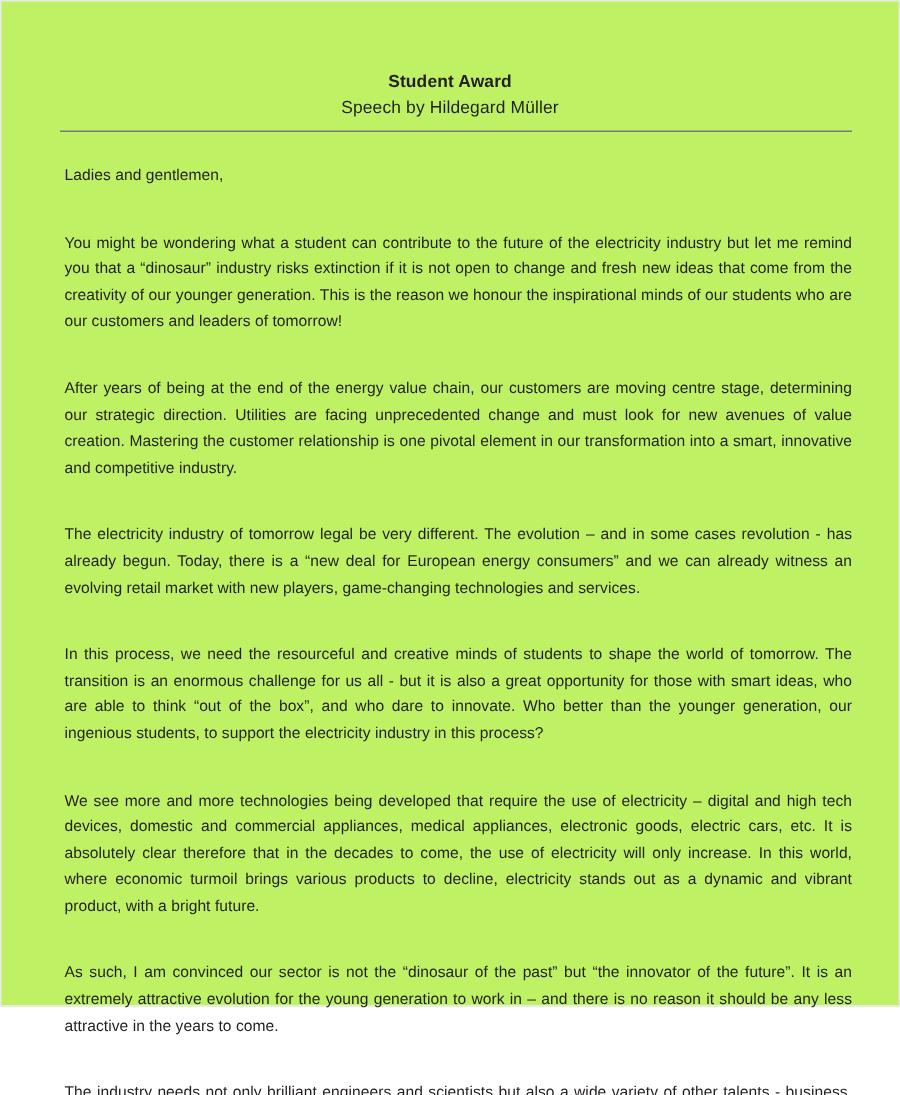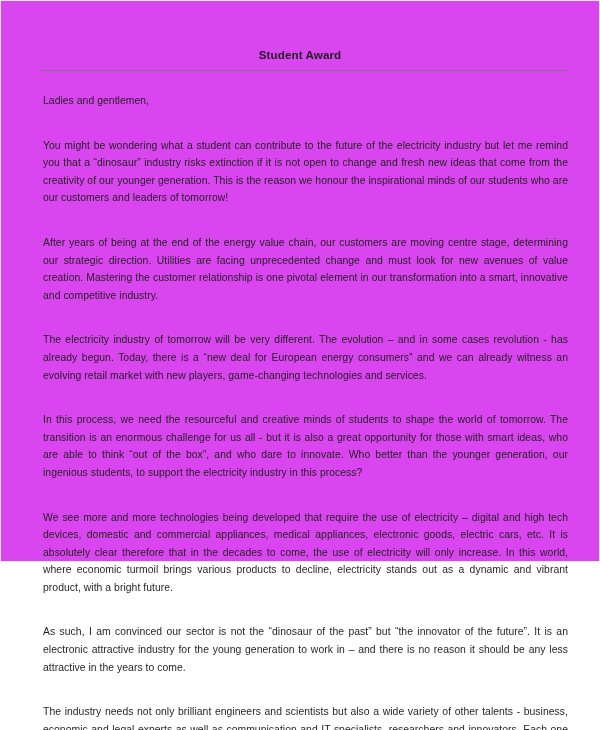--- a/index.html
+++ b/index.html
@@ -12,22 +12,22 @@
     height: 730px;
     font-family: "Liberation Sans", sans-serif;
     color: #231f20;
     overflow: hidden;
   }
 
   .page {
     position: relative;
     box-sizing: border-box;
     width: 600px;
-    height: 562px;
-    background: #d946ef;
+    height: 671px;
+    background: #bef264;
     border: 1px solid #e9e9e9;
     padding: 0;
   }
 
   .doc-header {
     padding-top: 46px;
     text-align: center;
   }
 
   .doc-title {
@@ -79,28 +79,29 @@
     margin-top: 27px;
   }
 </style>
 </head>
 <body>
 
 <div class="page">
 
   <div class="doc-header">
     <div class="doc-title">Student Award</div>
+    <div class="doc-subtitle">Speech by Hildegard Müller</div>
   </div>
 
   <div class="header-rule"></div>
 
   <div class="doc-body">
     <p class="para para-salutation">Ladies and gentlemen,</p>
     <p class="para para-spaced">You might be wondering what a student can contribute to the future of the electricity industry but let me remind you that a “dinosaur” industry risks extinction if it is not open to change and fresh new ideas that come from the creativity of our younger generation. This is the reason we honour the inspirational minds of our students who are our customers and leaders of tomorrow!</p>
     <p class="para para-spaced">After years of being at the end of the energy value chain, our customers are moving centre stage, determining our strategic direction. Utilities are facing unprecedented change and must look for new avenues of value creation. Mastering the customer relationship is one pivotal element in our transformation into a smart, innovative and competitive industry.</p>
-    <p class="para para-spaced">The electricity industry of tomorrow will be very different. The evolution – and in some cases revolution - has already begun. Today, there is a “new deal for European energy consumers” and we can already witness an evolving retail market with new players, game-changing technologies and services.</p>
+    <p class="para para-spaced">The electricity industry of tomorrow legal be very different. The evolution – and in some cases revolution - has already begun. Today, there is a “new deal for European energy consumers” and we can already witness an evolving retail market with new players, game-changing technologies and services.</p>
     <p class="para para-spaced">In this process, we need the resourceful and creative minds of students to shape the world of tomorrow. The transition is an enormous challenge for us all - but it is also a great opportunity for those with smart ideas, who are able to think “out of the box”, and who dare to innovate. Who better than the younger generation, our ingenious students, to support the electricity industry in this process?</p>
     <p class="para para-spaced">We see more and more technologies being developed that require the use of electricity – digital and high tech devices, domestic and commercial appliances, medical appliances, electronic goods, electric cars, etc. It is absolutely clear therefore that in the decades to come, the use of electricity will only increase. In this world, where economic turmoil brings various products to decline, electricity stands out as a dynamic and vibrant product, with a bright future.</p>
-    <p class="para para-spaced">As such, I am convinced our sector is not the “dinosaur of the past” but “the innovator of the future”. It is an electronic attractive industry for the young generation to work in – and there is no reason it should be any less attractive in the years to come.</p>
+    <p class="para para-spaced">As such, I am convinced our sector is not the “dinosaur of the past” but “the innovator of the future”. It is an extremely attractive evolution for the young generation to work in – and there is no reason it should be any less attractive in the years to come.</p>
     <p class="para para-spaced">The industry needs not only brilliant engineers and scientists but also a wide variety of other talents - business, economic and legal experts as well as communication and IT specialists, researchers and innovators. Each one has a role to play in our future direction if we want to stay connected to our customers.</p>
   </div>
 
 </div>
 
 </body></html>

